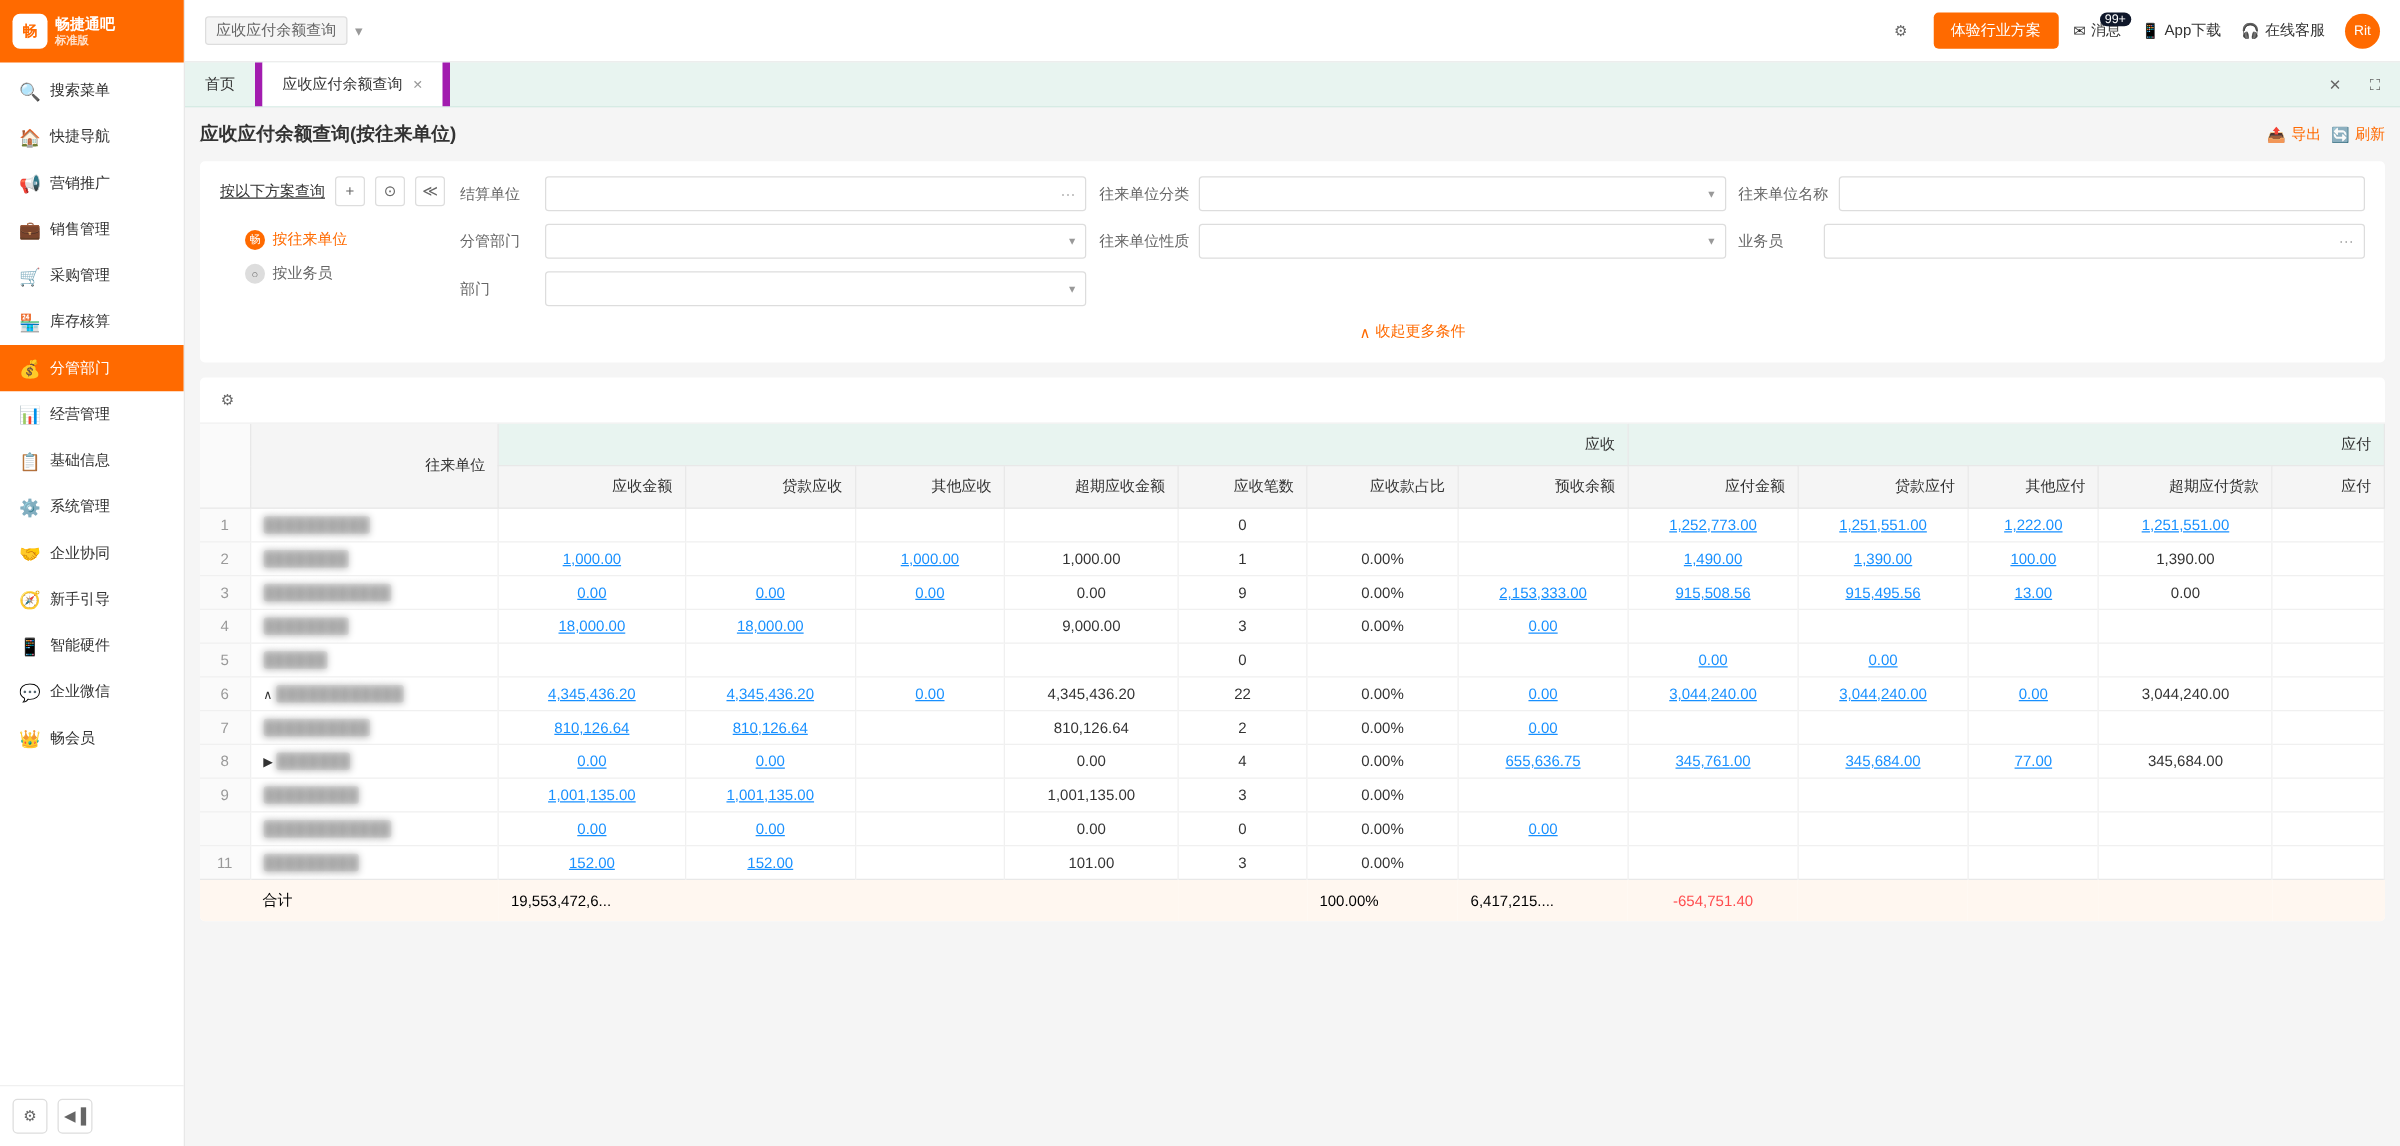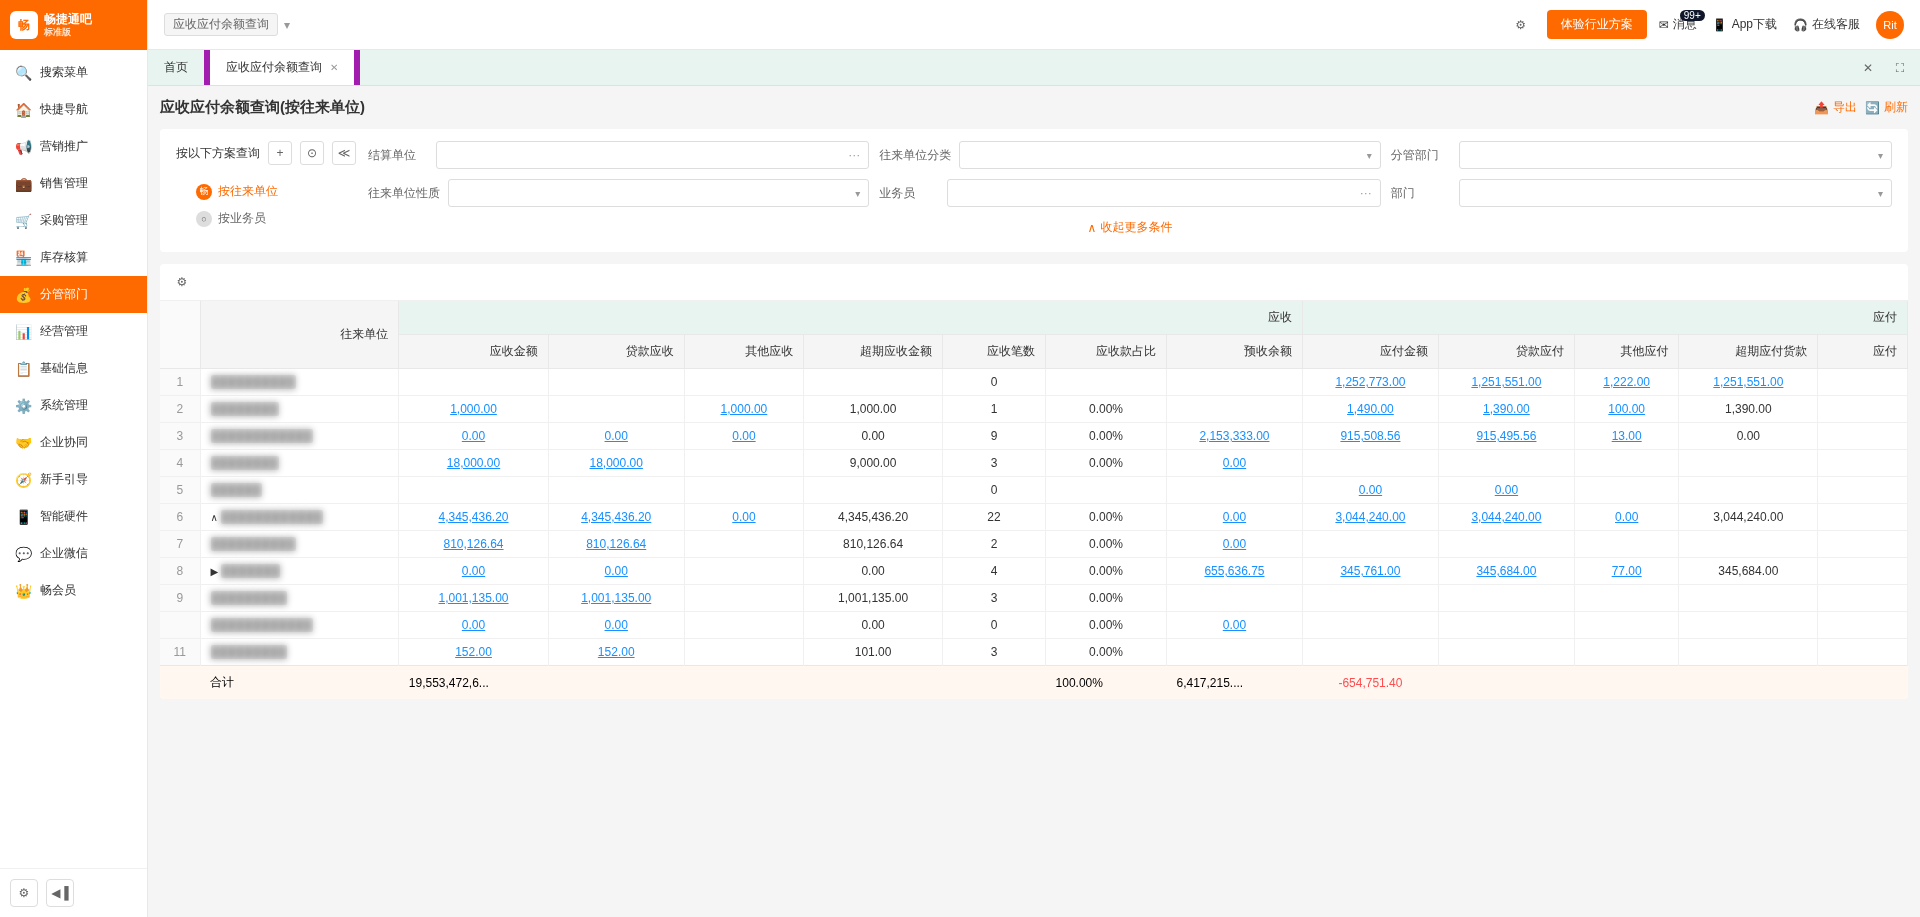--- a/index.html
+++ b/index.html
@@ -50,21 +50,21 @@
 
     
     .page-header { display: flex; align-items: center; justify-content: space-between; margin-bottom: 12px; }
     .page-title { font-size: 15px; font-weight: 600; color: #333; }
     .page-actions { display: flex; gap: 8px; }
     .page-action-btn { display: flex; align-items: center; gap: 4px; color: #ff6a00; cursor: pointer; font-size: 12px; background: none; border: none; }
 
     
     .filter-area { background: #fff; border-radius: 4px; padding: 12px 16px; margin-bottom: 12px; }
     .filter-toolbar { display: flex; align-items: center; gap: 8px; margin-bottom: 10px; }
-    .filter-toolbar-label { color: #333; font-size: 12px; }
+    .filter-toolbar-label { color: #333; font-size: 12px; text-decoration: underline; }
     .filter-toolbar-btn { width: 24px; height: 24px; border: 1px solid #ddd; border-radius: 3px; display: flex; align-items: center; justify-content: center; cursor: pointer; color: #666; font-size: 12px; }
     .filter-sub { display: flex; flex-direction: column; gap: 6px; padding: 6px 0 0 20px; }
     .filter-sub-item { display: flex; align-items: center; gap: 6px; cursor: pointer; color: #ff6a00; font-size: 12px; padding: 2px 0; }
     .filter-sub-item .fsi-icon { width: 16px; height: 16px; background: #ff6a00; border-radius: 50%; display: flex; align-items: center; justify-content: center; color: #fff; font-size: 9px; }
     .filter-sub-item.secondary { color: #666; }
     .filter-sub-item.secondary .fsi-icon2 { width: 16px; height: 16px; background: #ddd; border-radius: 50%; display: flex; align-items: center; justify-content: center; color: #666; font-size: 9px; }
     .filter-grid { display: grid; grid-template-columns: 1fr 1fr 1fr; gap: 10px; }
     .filter-row { display: flex; align-items: center; gap: 8px; }
     .filter-label { color: #666; font-size: 12px; white-space: nowrap; min-width: 60px; }
     .filter-input { flex: 1; height: 28px; border: 1px solid #ddd; border-radius: 3px; padding: 0 8px; font-size: 12px; color: #333; display: flex; align-items: center; cursor: pointer; position: relative; }
@@ -260,20 +260,24 @@
                 <div class="filter-input">
                   <span class="fi-dots">···</span>
                 </div>
               </div>
               <div class="filter-row">
                 <span class="filter-label">往来单位分类</span>
                 <div class="filter-input">
                   <span class="fi-arrow">▾</span>
                 </div>
               </div>
+              <div class="filter-row">
+                <span class="filter-label">往来单位名称</span>
+                <div class="filter-input"></div>
+              </div>
 
               <div class="filter-row">
                 <span class="filter-label">分管部门</span>
                 <div class="filter-input">
                   <span class="fi-arrow">▾</span>
                 </div>
               </div>
               <div class="filter-row">
                 <span class="filter-label">往来单位性质</span>
                 <div class="filter-input">

